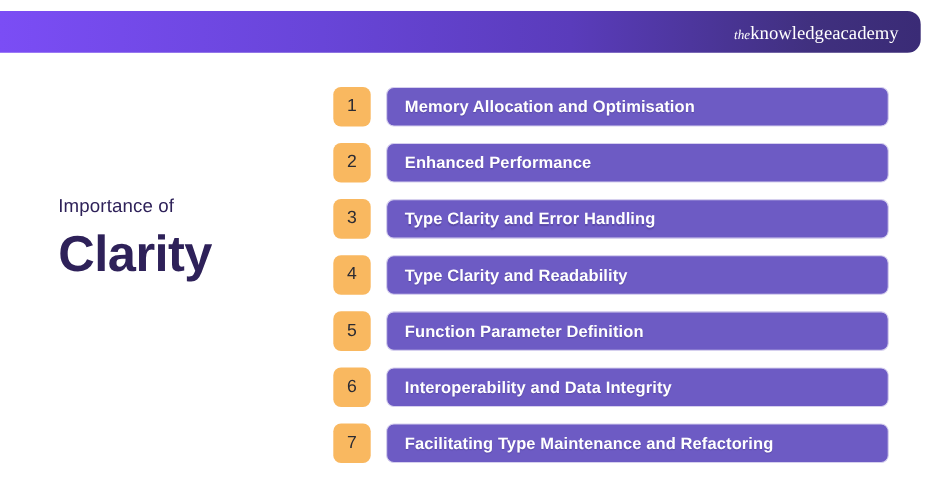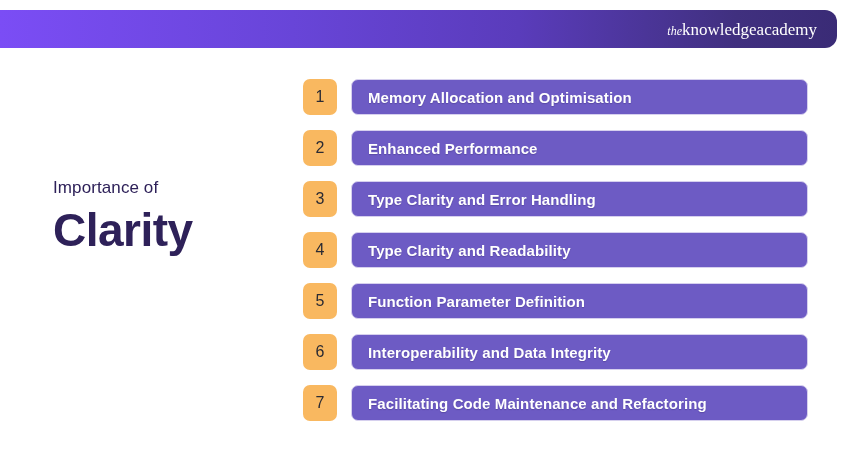--- a/index.html
+++ b/index.html
@@ -191,17 +191,17 @@
   <div class="list-row">
     <div class="row-number">6</div>
     <div class="row-bar">
       <span class="row-label">Interoperability and Data Integrity</span>
     </div>
   </div>
 
   <div class="list-row">
     <div class="row-number">7</div>
     <div class="row-bar">
-      <span class="row-label">Facilitating Code Maintenance and Refactoring</span>
+      <span class="row-label">Facilitating Type Maintenance and Refactoring</span>
     </div>
   </div>
 
 </div>
 
 </body></html>

